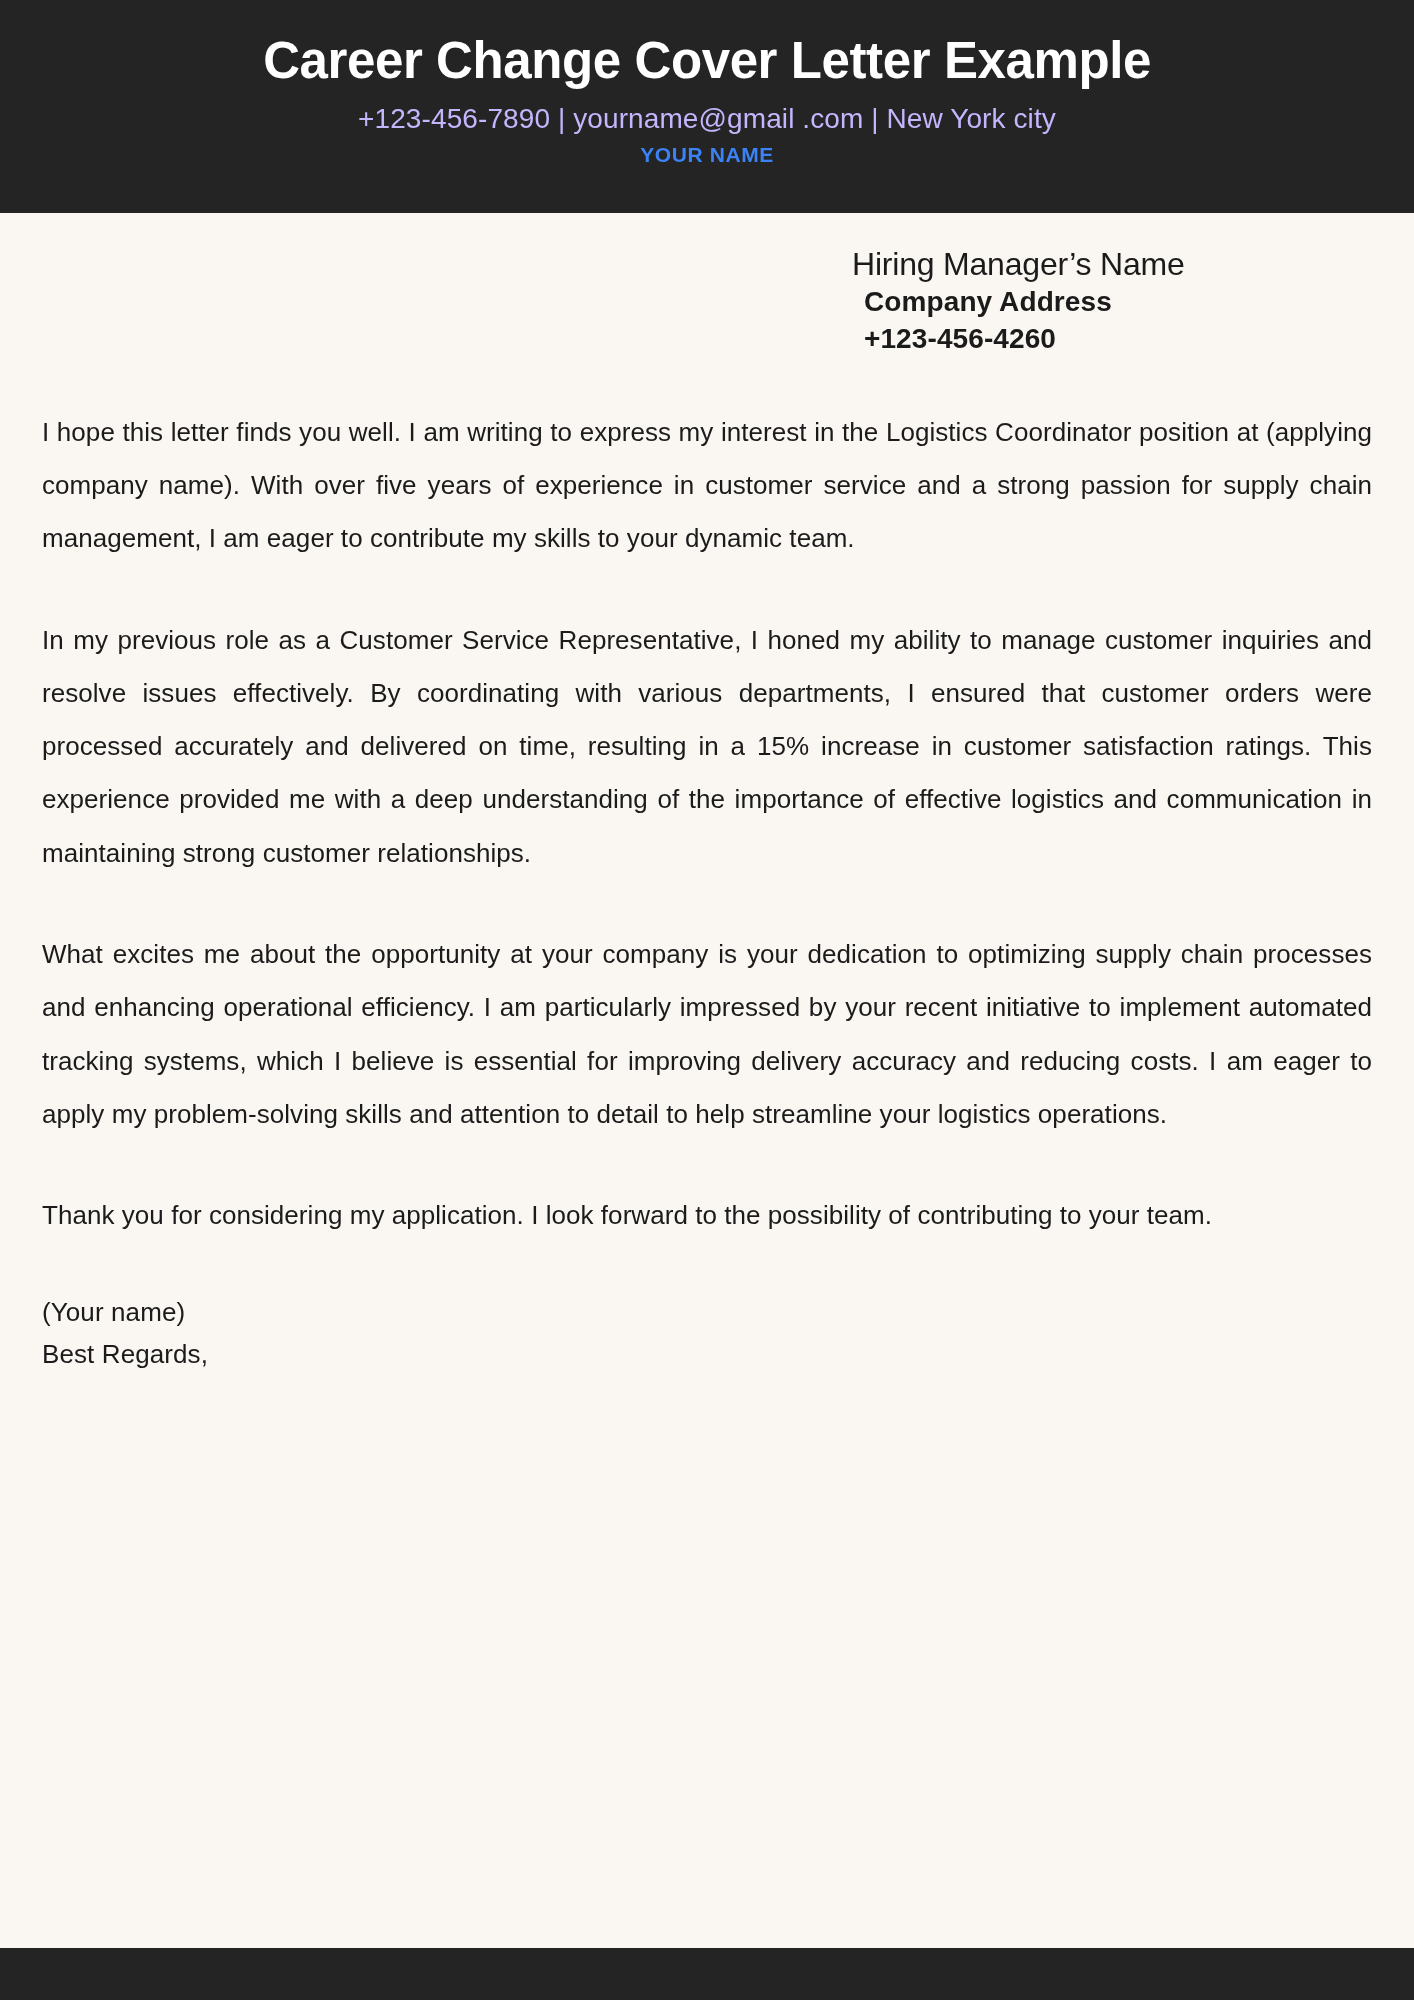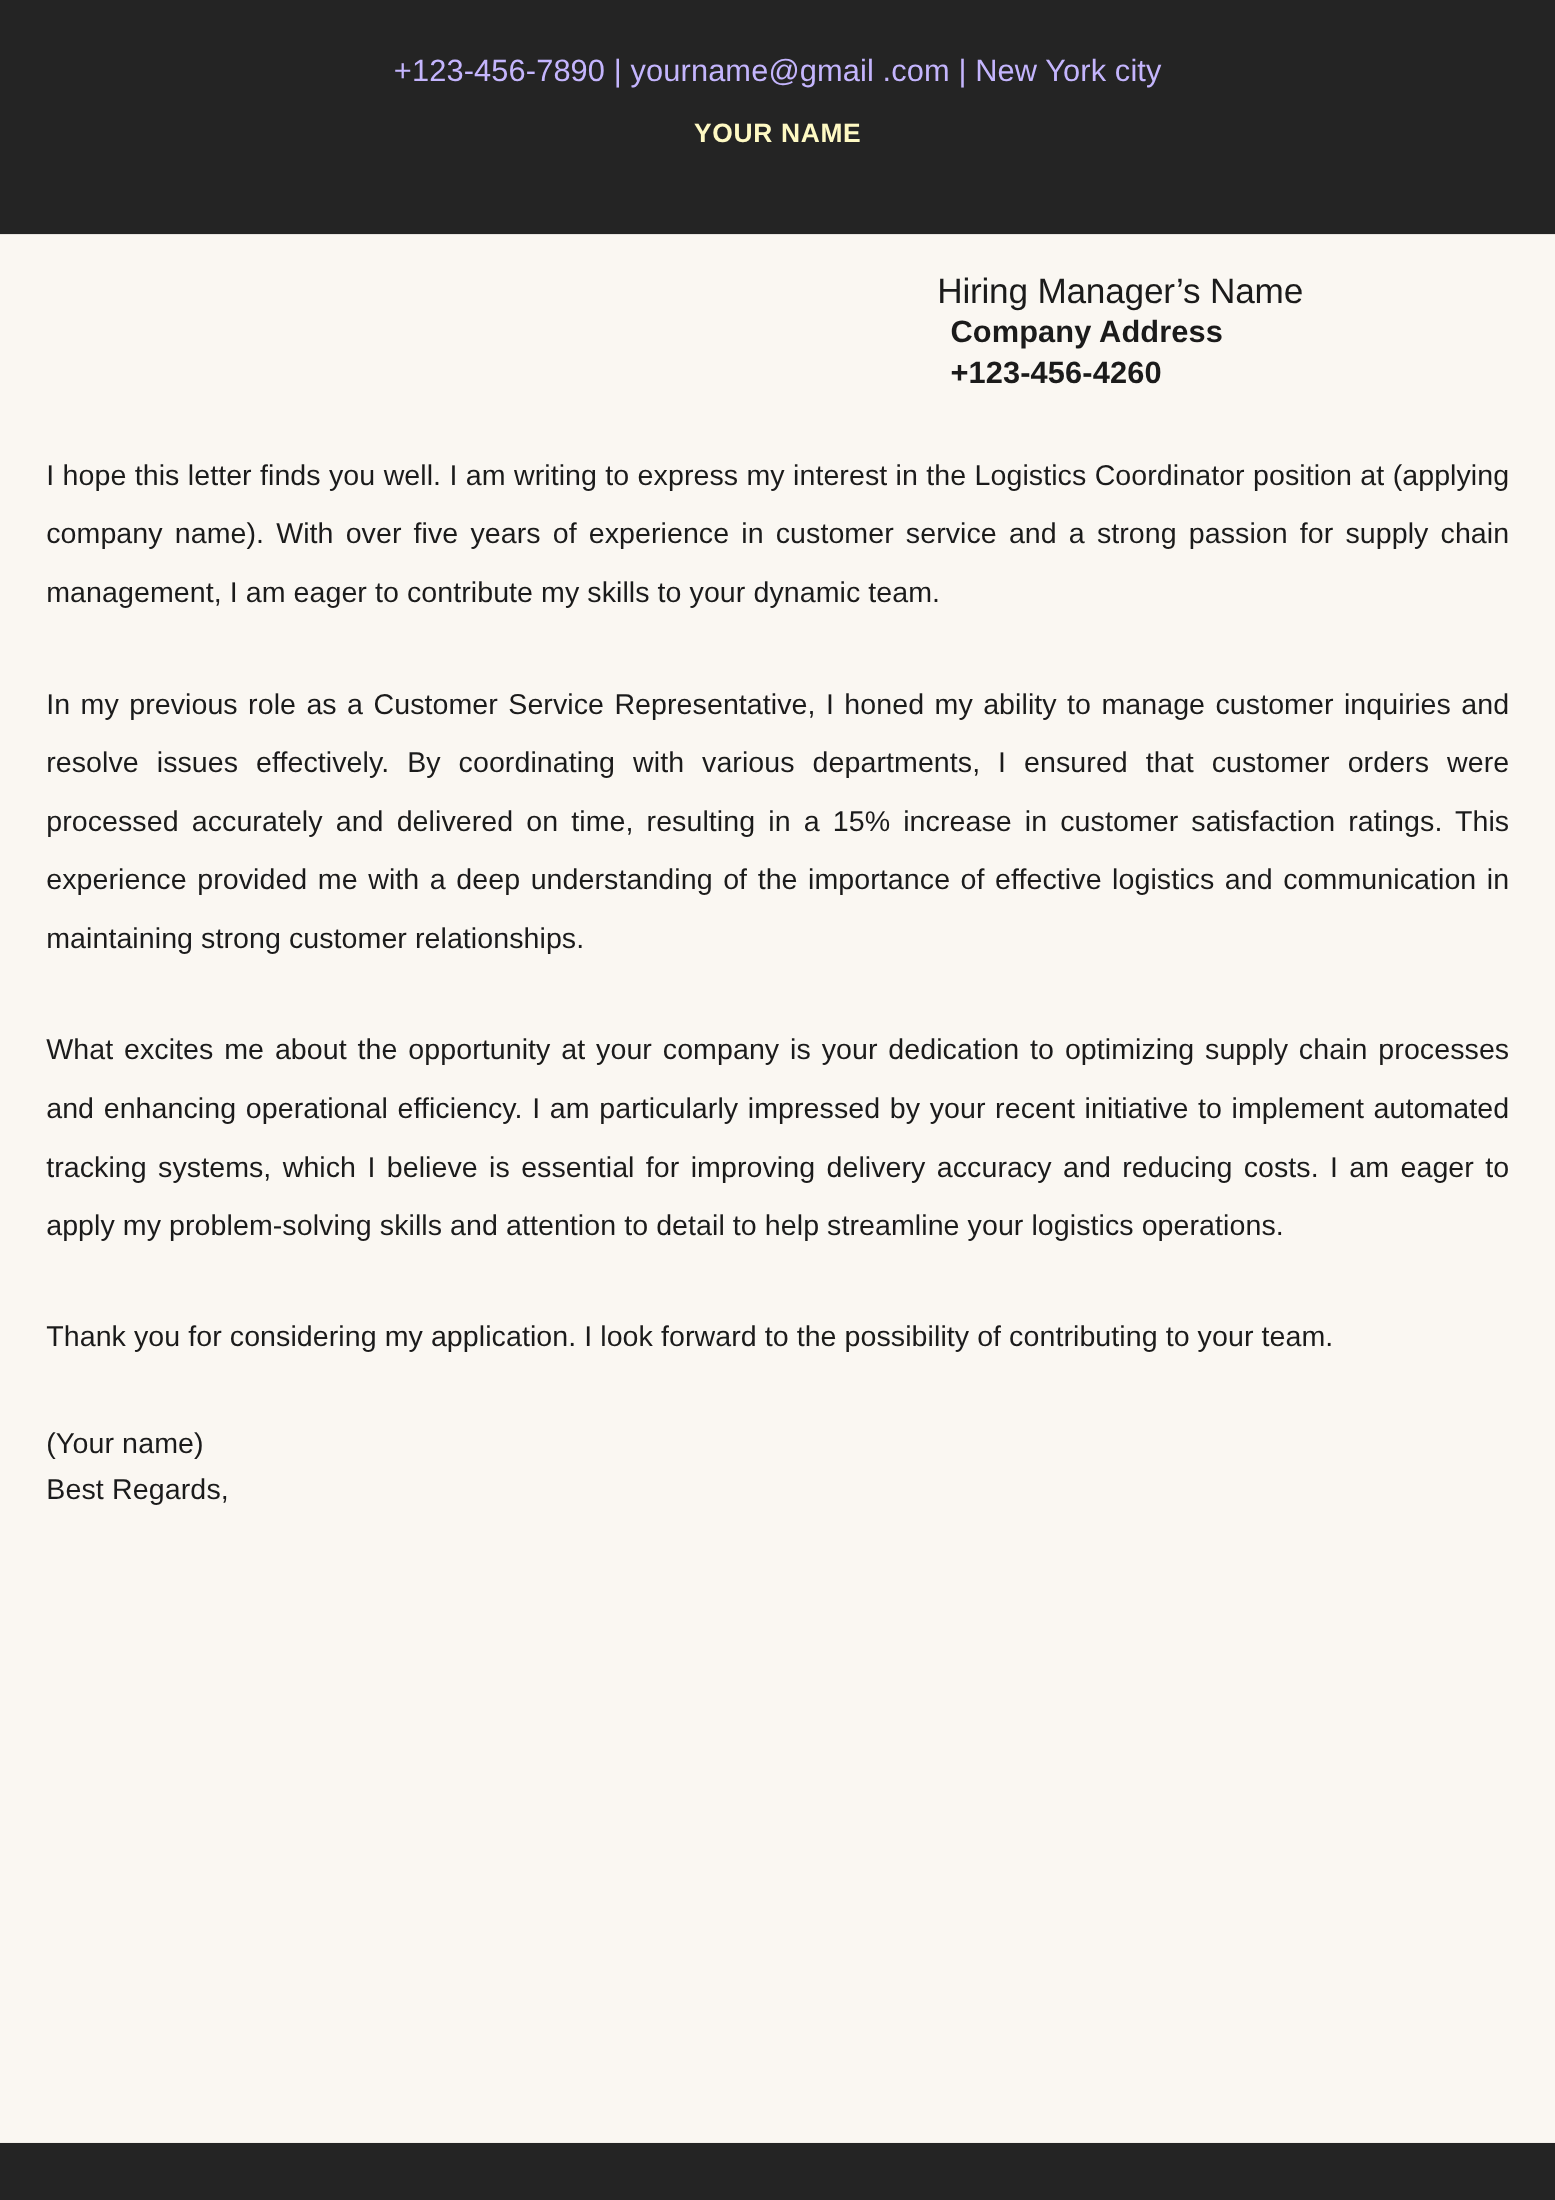--- a/index.html
+++ b/index.html
@@ -44,25 +44,25 @@
   }
   .contact-line {
     color: #c4b5fd;
     font-size: 28px;
     font-weight: 400;
     line-height: 1.2;
     margin-top: 14px;
     letter-spacing: 0.1px;
   }
   .your-name {
-    color: #fef9c3;
-    font-size: 24px;
+    color: #3b82f6;
+    font-size: 21px;
     font-weight: bold;
     letter-spacing: 0.6px;
-    margin-top: 26px;
+    margin-top: 8px;
   }
 
   
   .letter-body {
     flex: 1 1 auto;
     position: relative;
     background: #faf7f2;
     padding: 0 42px;
     box-sizing: border-box;
   }
@@ -124,20 +124,21 @@
     height: 52px;
     flex: 0 0 auto;
   }
 </style>
 </head>
 <body>
 
 <div class="page">
 
   <div class="header-bar">
+    <div class="doc-title">Career Change Cover Letter Example</div>
     <div class="contact-line">+123-456-7890 | yourname@gmail .com | New York city</div>
     <div class="your-name">YOUR NAME</div>
   </div>
 
   <div class="letter-body">
 
     <div class="recipient-block">
       <div class="recipient-name">Hiring Manager’s Name</div>
       <div class="recipient-line">Company Address</div>
       <div class="recipient-line">+123-456-4260</div>

